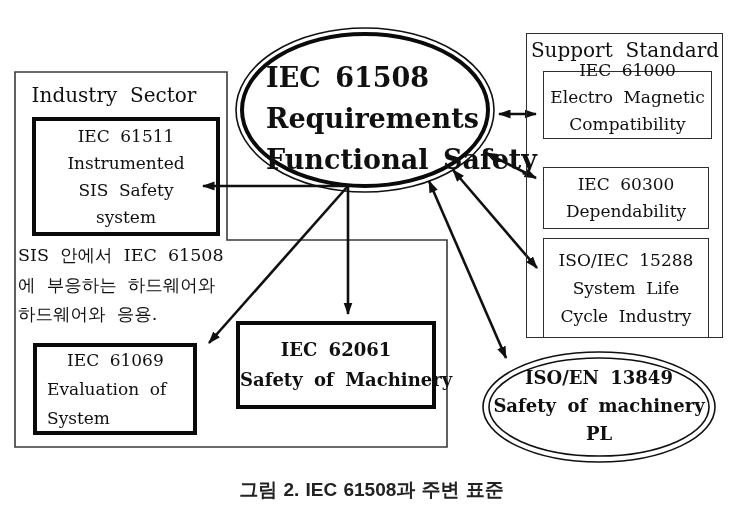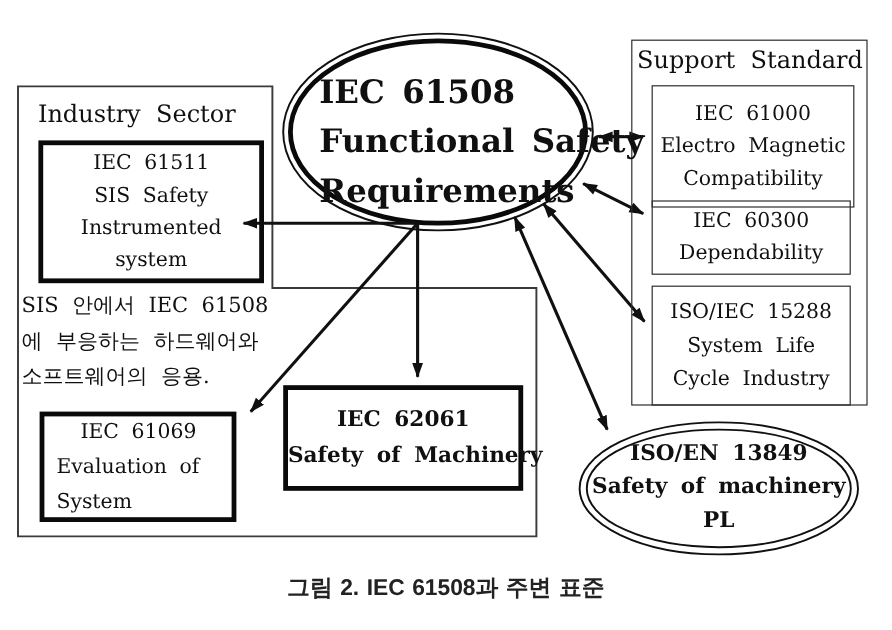--- a/index.html
+++ b/index.html
@@ -34,21 +34,21 @@
   #iec61069 { left:33px; top:343px; width:164px; height:92px; padding-left:10px; }
   #iec61069 .line { line-height:29px; text-align:left; }
   #iec61069 .line.first { padding-left:20px; }
 
   #iec62061 { left:236px; top:321px; width:200px; height:88px; }
   #iec62061 .line { line-height:30px; text-align:center; font-weight:bold; font-size:18px; }
 
   #support-standard-box { left:526px; top:33px; width:197px; height:305px; border:1.6px solid #2e2e2e; }
   #support-title { left:530px; top:38px; width:190px; }
 
-  #iec61000 { left:543px; top:71px; width:169px; height:102px; border-width:1.4px; }
+  #iec61000 { left:543px; top:71px; width:169px; height:68px; border-width:1.4px;justify-content:flex-end; }
   #iec61000 .line { line-height:27px; text-align:center; }
   #iec60300 { left:543px; top:167px; width:166px; height:62px; border-width:1.4px; }
   #iec60300 .line { line-height:27px; text-align:center; }
   #iso15288 { left:543px; top:238px; width:166px; height:100px; border-width:1.4px; }
   #iso15288 .line { line-height:28px; text-align:center; }
 
   #center-ellipse-text { left:266px; top:57px; width:225px; }
   #center-ellipse-text .line { line-height:41px; font-size:27px; font-weight:bold; }
 
   #iso13849-text { left:490px; top:364px; width:218px; text-align:center; }
@@ -88,29 +88,29 @@
     <line x1="499" y1="114" x2="536" y2="114" stroke="#101010" stroke-width="2.6" marker-start="url(#ahs)" marker-end="url(#ah)"></line>
     <line x1="486" y1="153" x2="536" y2="178" stroke="#101010" stroke-width="2.6" marker-start="url(#ahs)" marker-end="url(#ah)"></line>
     <line x1="453" y1="170" x2="537" y2="268" stroke="#101010" stroke-width="2.6" marker-start="url(#ahs)" marker-end="url(#ah)"></line>
     <line x1="429" y1="181" x2="506" y2="358" stroke="#101010" stroke-width="2.6" marker-start="url(#ahs)" marker-end="url(#ah)"></line>
   </svg>
 
   <div class="abs sector-title txt" id="industry-title" style="left:28px; top:83px; width:172px;">Industry Sector</div>
 
   <div class="thickbox txt center" id="iec61511">
     <div class="line f17">IEC 61511</div>
+    <div class="line f17">Instrumented</div>
     <div class="line f17">SIS Safety</div>
-    <div class="line f17">Instrumented</div>
     <div class="line f17">system</div>
   </div>
 
   <div class="abs txt" id="korean-note">
     <div class="line">SIS 안에서 IEC 61508</div>
     <div class="line">에 부응하는 하드웨어와</div>
-    <div class="line">소프트웨어의 응용.</div>
+    <div class="line">하드웨어와 응용.</div>
   </div>
 
   <div class="thickbox txt" id="iec61069">
     <div class="line f17 first">IEC 61069</div>
     <div class="line f17">Evaluation of</div>
     <div class="line f17">System</div>
   </div>
 
   <div class="thickbox txt" id="iec62061">
     <div class="line">IEC 62061</div>
@@ -132,22 +132,22 @@
   </div>
 
   <div class="thinbox txt" id="iso15288">
     <div class="line f17">ISO/IEC 15288</div>
     <div class="line f17">System Life</div>
     <div class="line f17">Cycle Industry</div>
   </div>
 
   <div class="abs txt" id="center-ellipse-text">
     <div class="line">IEC 61508</div>
+    <div class="line">Requirements</div>
     <div class="line">Functional Safety</div>
-    <div class="line">Requirements</div>
   </div>
 
   <div class="abs txt" id="iso13849-text">
     <div class="line">ISO/EN 13849</div>
     <div class="line">Safety of machinery</div>
     <div class="line">PL</div>
   </div>
 
   <div class="abs" id="caption">그림 2. IEC 61508과 주변 표준</div>
 

